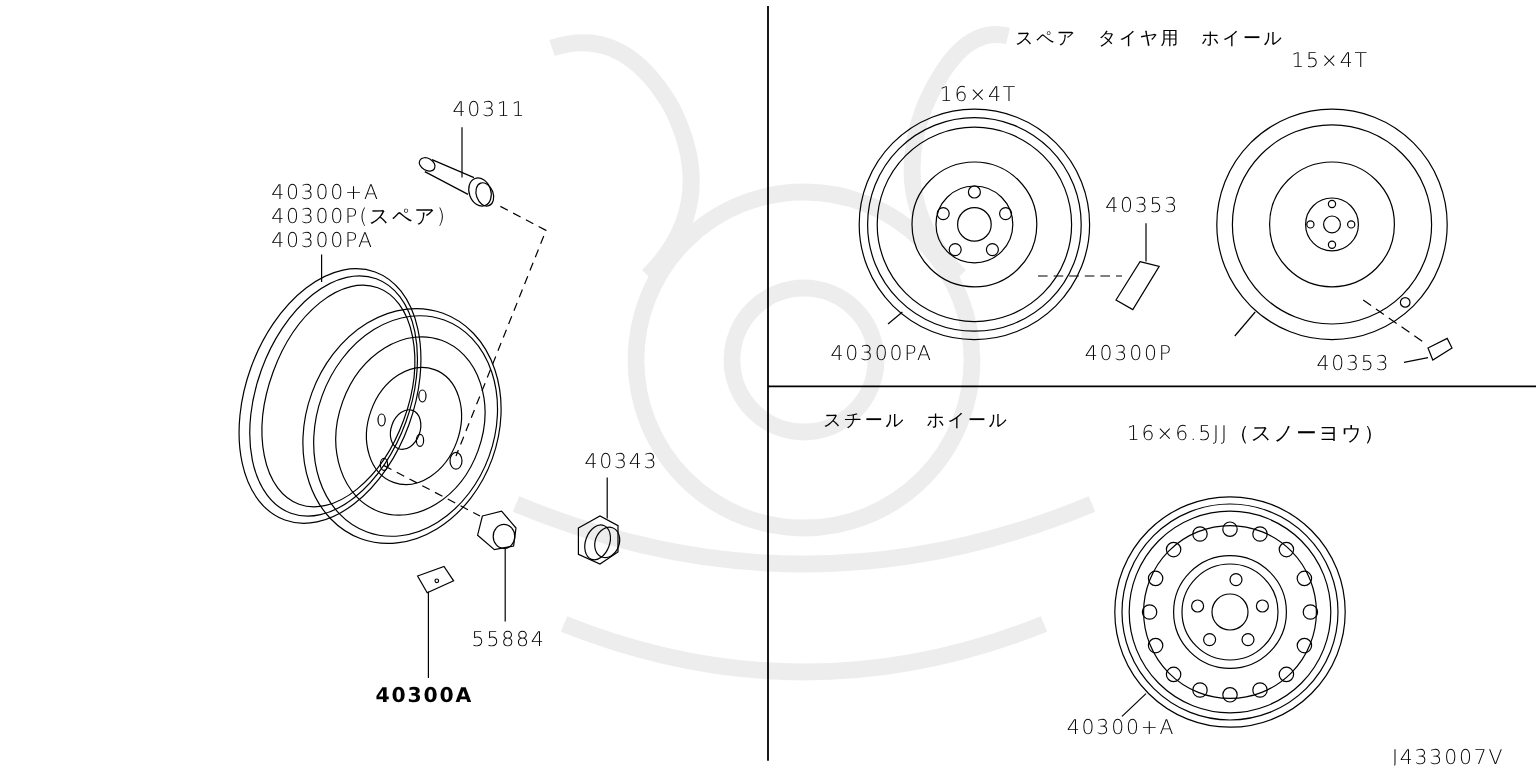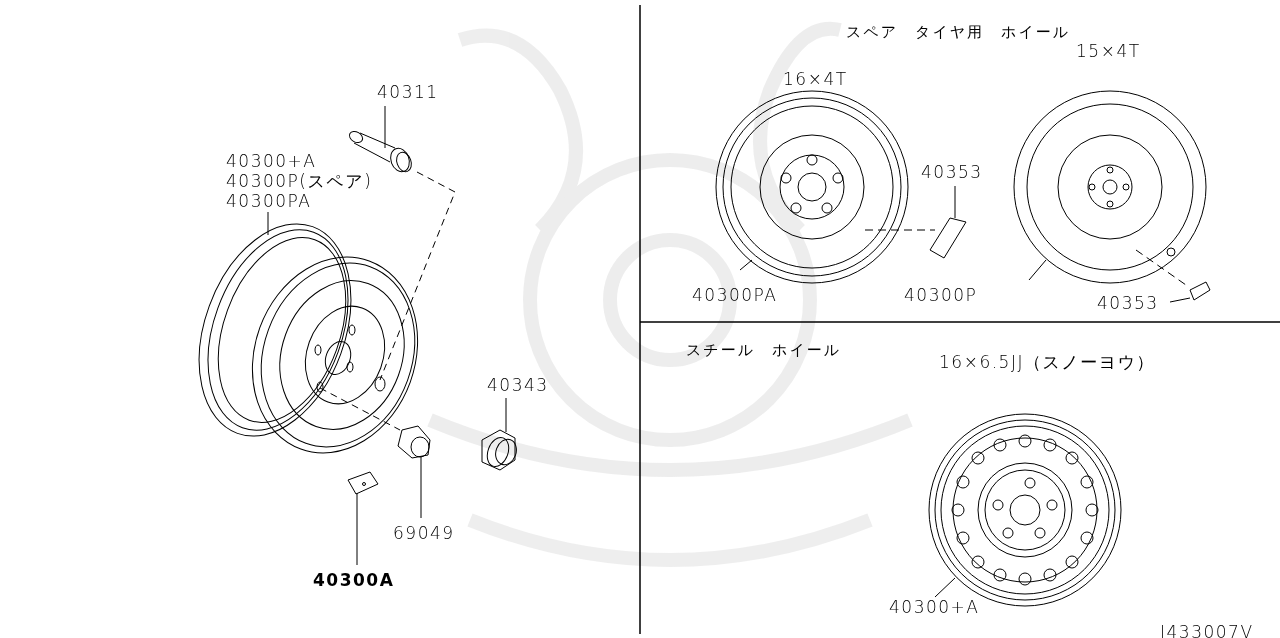--- a/index.html
+++ b/index.html
@@ -150,21 +150,21 @@
   </g>
 </svg>
 
 <div class="lbl" style="left:353px;top:82px;margin-left:24px;">40311</div>
 <div class="stack" style="left:226px;top:151px;">
   <span class="lbl">40300+A</span>
   <span class="lbl">40300P(スペア)</span>
   <span class="lbl">40300PA</span>
 </div>
 <div class="lbl" style="left:473px;top:375px;margin-left:14px;">40343</div>
-<div class="lbl" style="left:393px;top:523px;">69049</div>
+<div class="lbl" style="left:393px;top:523px;">55884</div>
 <div class="lbl" style="left:313px;top:570px;font-weight:bold;">40300A</div>
 
 <div class="lbl jp" style="left:846px;top:22px;">スペア　タイヤ用　ホイール</div>
 <div class="lbl" style="left:783px;top:69px;">16×4T</div>
 <div class="lbl" style="left:1076px;top:41px;">15×4T</div>
 <div class="lbl" style="left:921px;top:162px;">40353</div>
 <div class="lbl" style="left:692px;top:285px;">40300PA</div>
 <div class="lbl" style="left:904px;top:285px;">40300P</div>
 <div class="lbl" style="left:1097px;top:293px;">40353</div>
 

